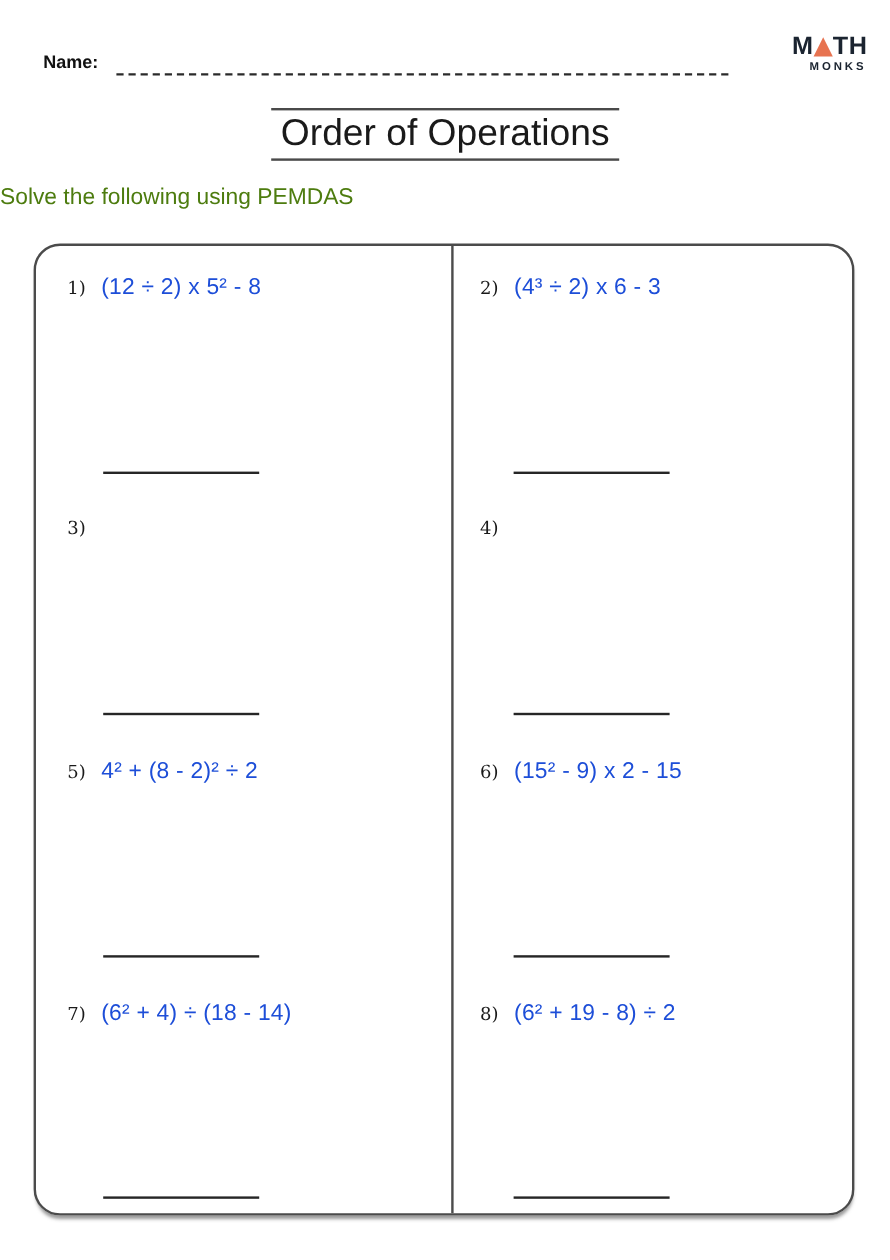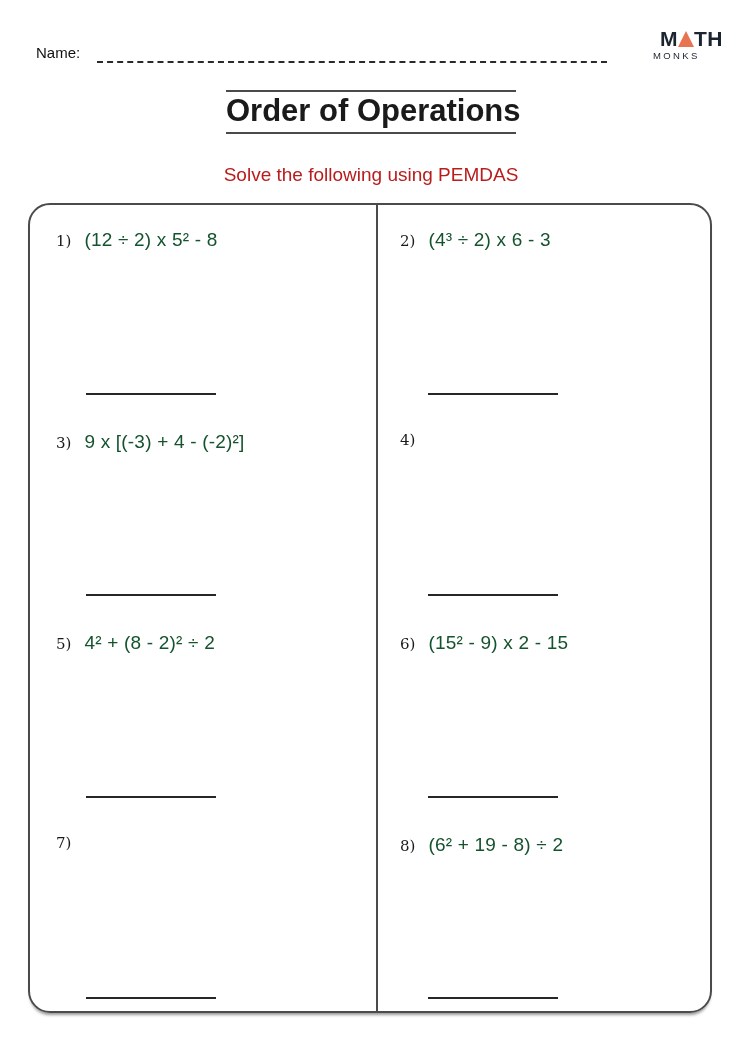--- a/index.html
+++ b/index.html
@@ -12,21 +12,21 @@
     color: #1a1a1a;
     overflow: hidden;
   }
 
   
   .name-label {
     position: absolute;
     left: 36px;
     top: 44px;
     font-size: 15px;
-    font-weight: 400;
+    font-weight: 700;
     color: #111;
   }
   .name-line {
     position: absolute;
     left: 97px;
     top: 46px;
     width: 510px;
     height: 15px;
     border-bottom: 2px dashed #2a2a2a;
   }
@@ -49,54 +49,54 @@
     letter-spacing: 0.5px;
   }
   .logo-triangle {
     width: 0; height: 0;
     border-left: 8px solid transparent;
     border-right: 8px solid transparent;
     border-bottom: 16px solid #e77350;
     margin: 0 0px 1px 0px;
   }
   .logo-bottom {
+    text-align: right;
     font-size: 9.5px;
-    font-weight: 400;
+    font-weight: 700;
     letter-spacing: 2.4px;
     color: #1b2430;
     margin-top: 2px;
     margin-right: 1px;
   }
 
   
   .title-block {
     position: absolute;
     top: 90px;
     left: 50%;
     transform: translateX(-50%);
     width: 290px;
     border-top: 2px solid #4a4a4a;
     border-bottom: 2px solid #4a4a4a;
     text-align: center;
     padding: 1px 0 3px 0;
   }
   .title-text {
     font-size: 31px;
-    font-weight: 700;
+    font-weight: 400;
     color: #1a1a1a;
     white-space: nowrap;
   }
   .subtitle {
     position: absolute;
-    top: 164px;
+    top: 154px;
     left: 0;
     width: 100%;
-    text-align: center;
     font-size: 19px;
-    color: #b91c1c;
+    color: #4d7c0f;
   }
 
   
   .sheet {
     position: absolute;
     left: 28px;
     top: 203px;
     width: 684px;
     height: 810px;
     box-sizing: border-box;
@@ -130,21 +130,21 @@
     align-items: baseline;
     gap: 13px;
   }
   .num {
     font-family: "DejaVu Serif", "Liberation Serif", serif;
     font-size: 15px;
     color: #1a1a1a;
   }
   .expr {
     font-size: 19px;
-    color: #14532d;
+    color: #1d4ed8;
     letter-spacing: 0.2px;
     white-space: nowrap;
   }
   .answer-line {
     position: absolute;
     left: 56px;
     bottom: 12px;
     width: 130px;
     border-bottom: 2px solid #262626;
   }
@@ -188,21 +188,20 @@
         <div class="prob">
           <span class="num">2)</span>
           <span class="expr">(4³ ÷ 2) x 6 - 3</span>
         </div>
         <div class="answer-line"></div>
       </div>
 
       <div class="cell">
         <div class="prob">
           <span class="num">3)</span>
-          <span class="expr">9 x [(-3) + 4 - (-2)²]</span>
         </div>
         <div class="answer-line"></div>
       </div>
 
       <div class="cell right">
         <div class="prob">
           <span class="num">4)</span>
         </div>
         <div class="answer-line"></div>
       </div>
@@ -219,20 +218,21 @@
         <div class="prob">
           <span class="num">6)</span>
           <span class="expr">(15² - 9) x 2 - 15</span>
         </div>
         <div class="answer-line"></div>
       </div>
 
       <div class="cell">
         <div class="prob">
           <span class="num">7)</span>
+          <span class="expr">(6² + 4) ÷ (18 - 14)</span>
         </div>
         <div class="answer-line"></div>
       </div>
 
       <div class="cell right">
         <div class="prob">
           <span class="num">8)</span>
           <span class="expr">(6² + 19 - 8) ÷ 2</span>
         </div>
         <div class="answer-line"></div>

